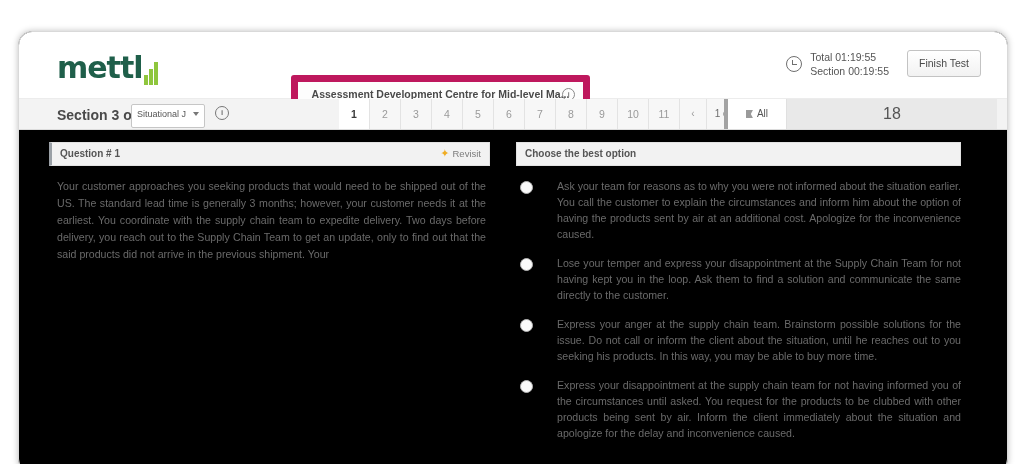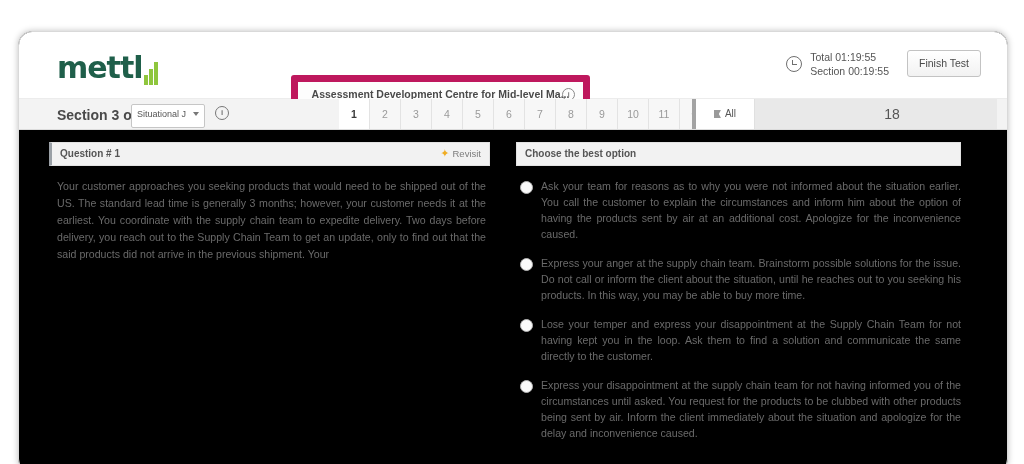--- a/index.html
+++ b/index.html
@@ -266,25 +266,24 @@
     background: #9a9a9a;
     margin-right: 4px;
     vertical-align: -1px;
     clip-path: polygon(0 0, 100% 0, 70% 50%, 100% 100%, 0 100%);
   }
   .right-tabs .count-tab {
     width: 210px;
     height: 30px;
     line-height: 30px;
     text-align: center;
-    font-size: 14px;
+    font-size: 16px;
     color: #555;
     background: #e9e9e9;
     cursor: pointer;
-    padding-left: 32px;
   }
 
   
   .content {
     position: relative;
     padding: 12px 46px 0 30px;
     display: flex;
     gap: 26px;
   }
   .left-pane { width: 446px; }
@@ -337,21 +336,21 @@
     position: absolute;
     left: 8px;
     top: 5px;
     font-size: 10px;
     font-weight: bold;
     color: #555;
   }
   .options { margin-top: 12px; }
   .option {
     display: flex;
-    gap: 8px;
+    gap: 24px;
     margin-bottom: 13px;
     cursor: pointer;
     padding-left: 4px;
     text-decoration: underline;
   }
   .radio {
     flex: 0 0 auto;
     width: 11px;
     height: 11px;
     border: 1px solid #b5b5b5;
@@ -443,25 +442,25 @@
       <div class="opt-header">
         <span class="label">Choose the best option</span>
       </div>
       <div class="options">
         <div class="option">
           <span class="radio"></span>
           <span class="opt-text">Ask your team for reasons as to why you were not informed about the situation earlier. You call the customer to explain the circumstances and inform him about the option of having the products sent by air at an additional cost. Apologize for the inconvenience caused.</span>
         </div>
         <div class="option">
           <span class="radio"></span>
-          <span class="opt-text">Express your anger at the supply chain team. Brainstorm possible solutions for the issue. Do not call or inform the client about the situation, until he reaches out to you seeking his products. In this way, you may be able to buy more time.</span>
+          <span class="opt-text">Lose your temper and express your disappointment at the Supply Chain Team for not having kept you in the loop. Ask them to find a solution and communicate the same directly to the customer.</span>
         </div>
         <div class="option">
           <span class="radio"></span>
-          <span class="opt-text">Lose your temper and express your disappointment at the Supply Chain Team for not having kept you in the loop. Ask them to find a solution and communicate the same directly to the customer.</span>
+          <span class="opt-text">Express your anger at the supply chain team. Brainstorm possible solutions for the issue. Do not call or inform the client about the situation, until he reaches out to you seeking his products. In this way, you may be able to buy more time.</span>
         </div>
         <div class="option">
           <span class="radio"></span>
           <span class="opt-text">Express your disappointment at the supply chain team for not having informed you of the circumstances until asked. You request for the products to be clubbed with other products being sent by air. Inform the client immediately about the situation and apologize for the delay and inconvenience caused.</span>
         </div>
       </div>
     </div>
 
   </div>
 </div>

